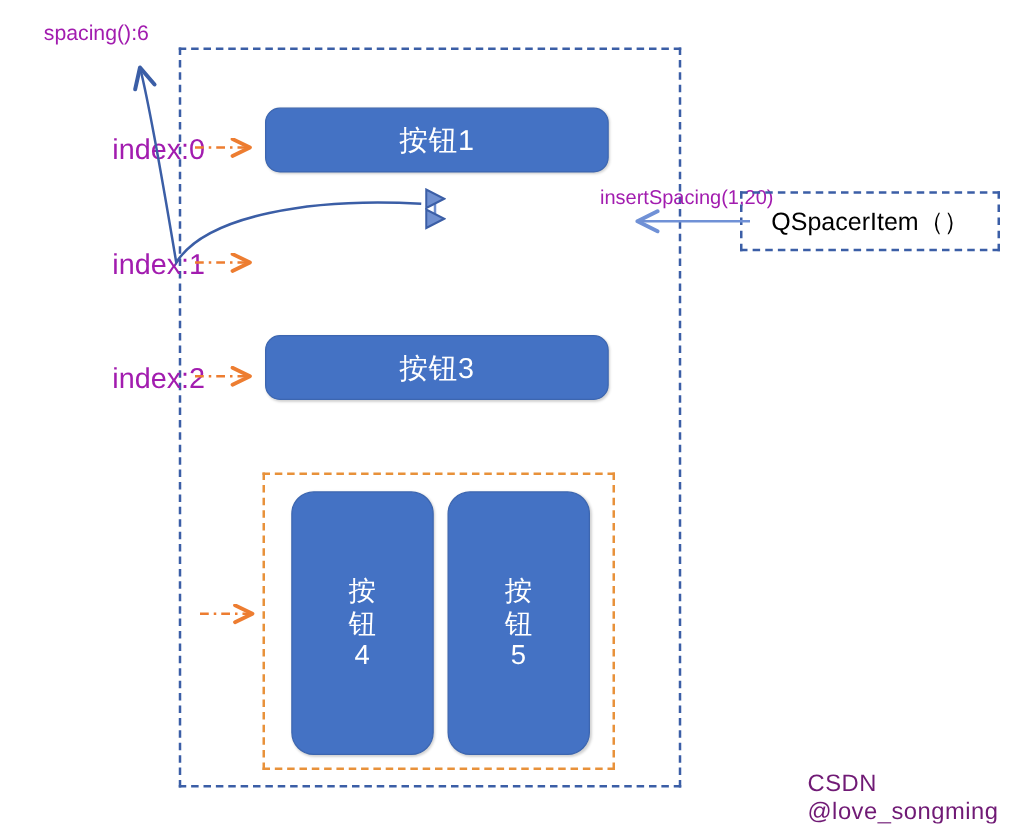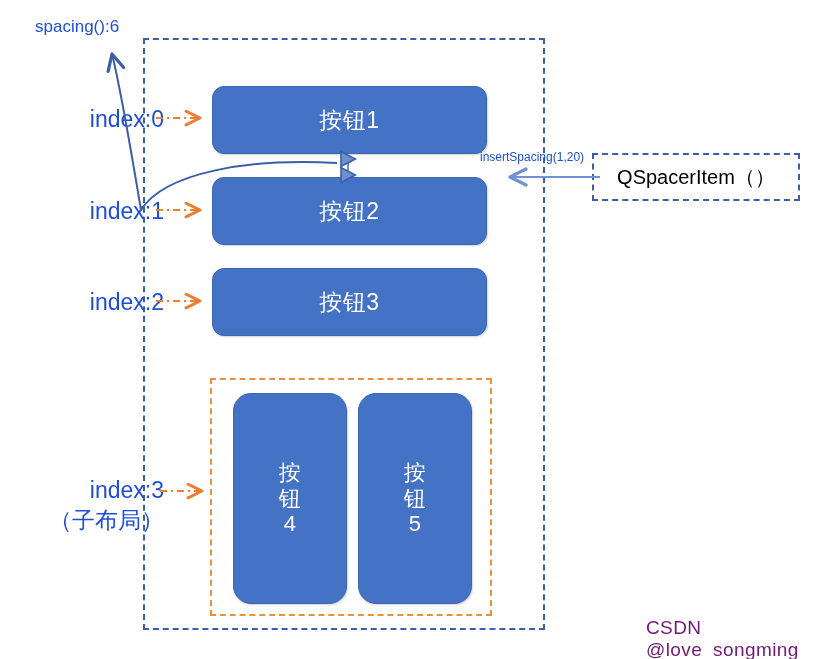--- a/index.html
+++ b/index.html
@@ -58,21 +58,21 @@
     border-radius: 12px;
     box-sizing: border-box;
     color: #ffffff;
     display: flex;
     align-items: center;
     justify-content: center;
     font-size: 23px;
     letter-spacing: 0.5px;
     box-shadow: 1px 1px 2px rgba(0,0,0,0.18);
   }
-  .btn-wide { left: 212px; width: 275px; height: 68px; }
+  .btn-wide { left: 212px; width: 275px; height: 52px; }
   #btn1 { top: 86px; }
   #btn2 { top: 177px; }
   #btn3 { top: 268px; text-align: center; }
 
   .btn-tall {
     top: 393px;
     width: 114px;
     height: 211px;
     border-radius: 18px;
     font-size: 22px;
@@ -80,21 +80,21 @@
     flex-direction: column;
     white-space: pre-line;
     text-align: center;
   }
   #btn4 { left: 233px; }
   #btn5 { left: 358px; }
 
   
   .label {
     position: absolute;
-    color: #1d4ed8;
+    color: #a21caf;
     white-space: pre-line;
   }
   #spacing-label {
     left: 35px;
     top: 17px;
     font-size: 17px;
   }
   .index-label {
     font-size: 23px;
     text-align: right;
@@ -105,21 +105,21 @@
   #index2-label { left: 44px; top: 289px; }
   #index3-label {
     left: 24px;
     top: 476px;
     width: 140px;
     line-height: 1.3;
   }
   #insert-spacing-label {
     left: 480px;
     top: 150px;
-    font-size: 12px;
+    font-size: 16px;
   }
 
   
   #spacer-item-box {
     position: absolute;
     left: 592px;
     top: 153px;
     width: 208px;
     height: 48px;
     border: 2px dashed #3b5ea6;
@@ -144,36 +144,33 @@
 </head>
 <body>
 
 <div id="canvas">
 
   <div class="layout-box"></div>
 
   <div class="sublayout-box"></div>
 
   <div class="btn btn-wide" id="btn1">按钮1</div>
-  <div class="btn btn-wide" id="btn2">按钮2</div>
   <div class="btn btn-wide" id="btn3">按钮3</div>
   <div class="btn btn-tall" id="btn4">按
 钮
 4</div>
   <div class="btn btn-tall" id="btn5">按
 钮
 5</div>
 
   <div class="label" id="spacing-label">spacing():6</div>
 
   <div class="label index-label" id="index0-label">index:0</div>
   <div class="label index-label" id="index1-label">index:1</div>
   <div class="label index-label" id="index2-label">index:2</div>
-  <div class="label index-label" id="index3-label">index:3
-（子布局）</div>
 
   <div class="label" id="insert-spacing-label">insertSpacing(1,20)</div>
 
   <div id="spacer-item-box">
     <span>QSpacerItem（）</span>
   </div>
 
   <div id="watermark">CSDN @love_songming</div>
 
   <svg id="arrow-layer" viewBox="0 0 814 659">

